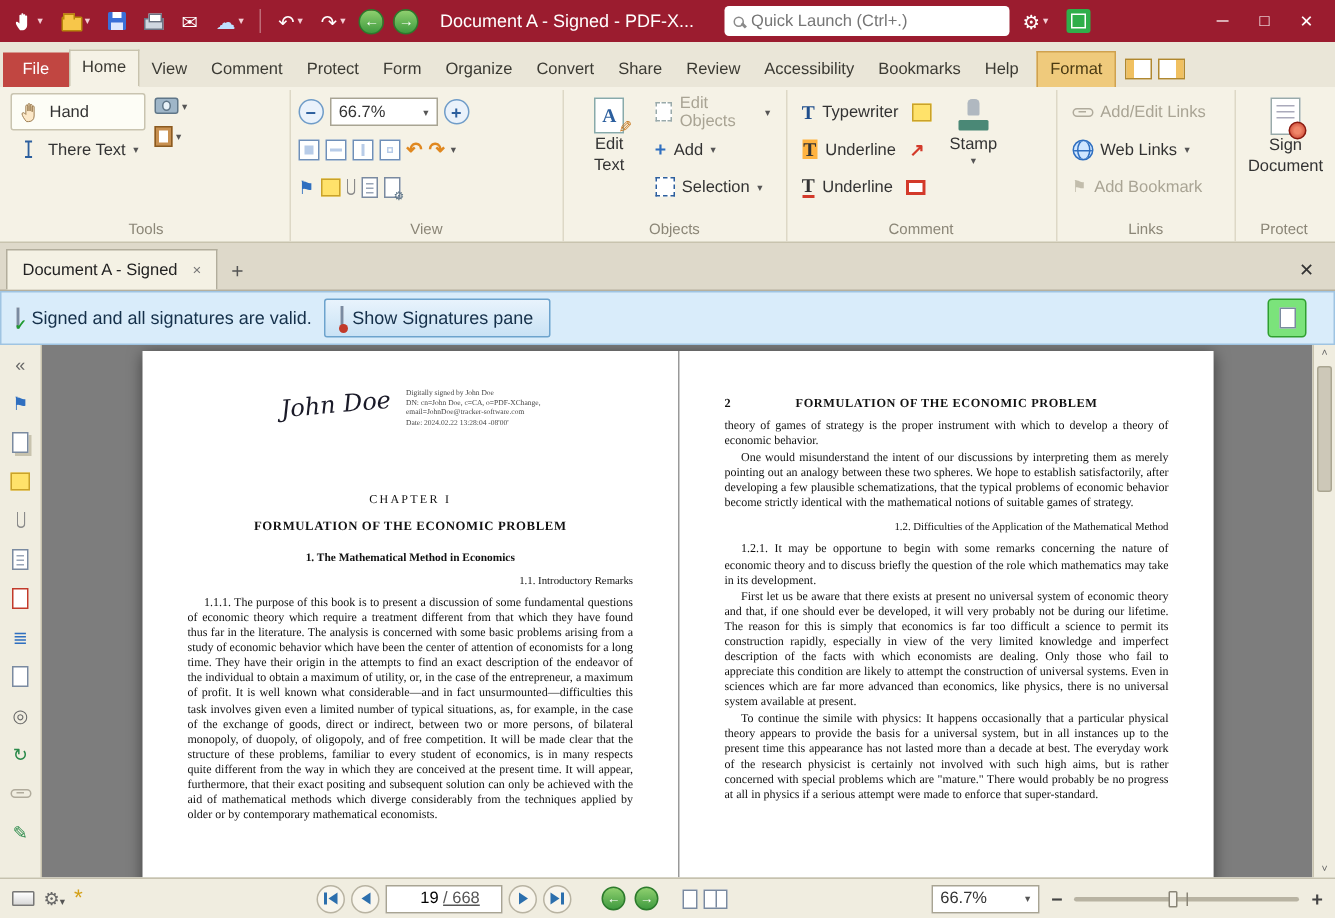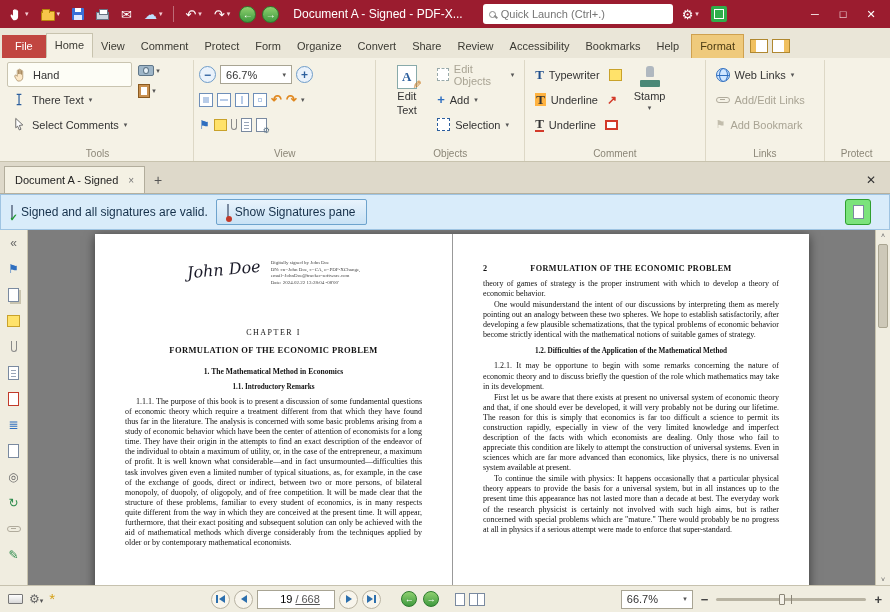--- a/index.html
+++ b/index.html
@@ -119,21 +119,21 @@
   .canvas { position:absolute; left:28px; top:0; right:15px; bottom:0; background:#7d7d7d; overflow:hidden; }
   .spread { position:absolute; left:67px; top:4px; display:flex; box-shadow:0 2px 10px rgba(0,0,0,.55); }
   .page { width:357px; height:640px; background:#fff; font-family:"Liberation Serif",serif; color:#111; padding:0 30px; }
   .page + .page { border-left:1px solid #999; }
   .sig-row { margin:26px 0 0 62px; display:flex; gap:10px; align-items:flex-start; height:48px; }
   .sig-name { font-family:"DejaVu Serif",serif; font-style:italic; font-size:16px; transform:rotate(-5deg); white-space:nowrap; color:#1a1a28; }
   .sig-details { font-size:5px; line-height:1.3; color:#444; white-space:pre-line; width:130px; }
   .chapter { margin-top:20px; text-align:center; font-size:8px; letter-spacing:1.5px; }
   .ptitle { margin-top:8px; text-align:center; font-weight:bold; font-size:8.5px; letter-spacing:.4px; }
   .psec { margin-top:12px; text-align:center; font-weight:bold; font-size:7.6px; }
-  .psub { margin-top:7px; text-align:center; font-weight:bold; font-size:7.2px; }
+  .psub { margin-top:7px; text-align:right; font-weight:normal; font-size:7.2px; }
   .pbody { margin-top:6px; font-size:8px; line-height:1.26; text-align:justify; }
   .pbody.ind { text-indent:11px; }
   .pbody + .pbody { margin-top:1px; }
   .rhead { margin-top:30px; display:flex; font-size:8.2px; font-weight:bold; align-items:baseline; }
   .rhead .pn { width:22px; }
   .rhead .rt { flex:1; text-align:center; letter-spacing:.4px; }
   .rhead .sp { width:22px; }
   .vscroll { position:absolute; right:0; top:0; bottom:0; width:15px; background:#f0ede0; border-left:1px solid #c8c3ae; }
   .vthumb { position:absolute; left:2px; right:2px; top:14px; height:84px; background:#cdc8b8; border:1px solid #aaa591; border-radius:2px; }
   .varrow { position:absolute; left:0; right:0; text-align:center; font-size:7px; color:#666; }
@@ -260,27 +260,20 @@
             </svg>
           <span>Hand</span>
         </div>
         <div class="trow">
           <svg class="i15" viewBox="0 0 16 16">
               <path d="M5 2.5h5M7.5 2.5v11M5 13.5h5" stroke="#2c5f9e" stroke-width="1.3" fill="none"></path>
             </svg>
           <span>There Text</span>
           <span class="car">▾</span>
         </div>
-        <div class="trow">
-          <svg class="i15" viewBox="0 0 16 16">
-              <path d="M4 1.5 L11.5 8.5 L7.8 9 L9.6 13 L7.8 13.8 L6 9.8 L4 11.5 Z" fill="#fff" stroke="#444" stroke-width="0.8"></path>
-            </svg>
-          <span>Select Comments</span>
-          <span class="car">▾</span>
-        </div>
       </div>
       <div class="tmini">
         <div class="mrow">
             <span class="cam"></span>
             <span class="car">▾</span>
           </div>
         <div class="mrow">
             <span class="clipb"></span>
             <span class="car">▾</span>
           </div>
@@ -383,38 +376,45 @@
         <span class="stampico"></span>
         <span>Stamp</span>
         <span class="car">▾</span>
       </div>
     </div>
     <div class="glabel">Comment</div>
   </div>
 
   <div class="rgroup" style="width:122px">
     <div>
+      <div class="trow dis">
+        <span class="chain"></span>
+        <span>Add/Edit Links</span>
+      </div>
       <div class="trow">
         <span class="globe"></span>
         <span>Web Links</span>
         <span class="car">▾</span>
       </div>
       <div class="trow dis">
-        <span class="chain"></span>
-        <span>Add/Edit Links</span>
-      </div>
-      <div class="trow dis">
         <span style="color:#c2bdac">⚑</span>
         <span>Add Bookmark</span>
       </div>
     </div>
     <div class="glabel">Links</div>
   </div>
 
   <div class="rgroup" style="width:64px; border-right:none">
+    <div class="bigbtn">
+      <span class="cert">
+          <span class="rosette"></span>
+        </span>
+      <span>Sign</span>
+      <span>Document</span>
+    </div>
     <div class="glabel">Protect</div>
   </div>
 </div>
 
 <div class="doctabs">
   <div class="dtab">
     <span>Document A - Signed</span>
     <span class="x">×</span>
   </div>
   <span class="addtab">

